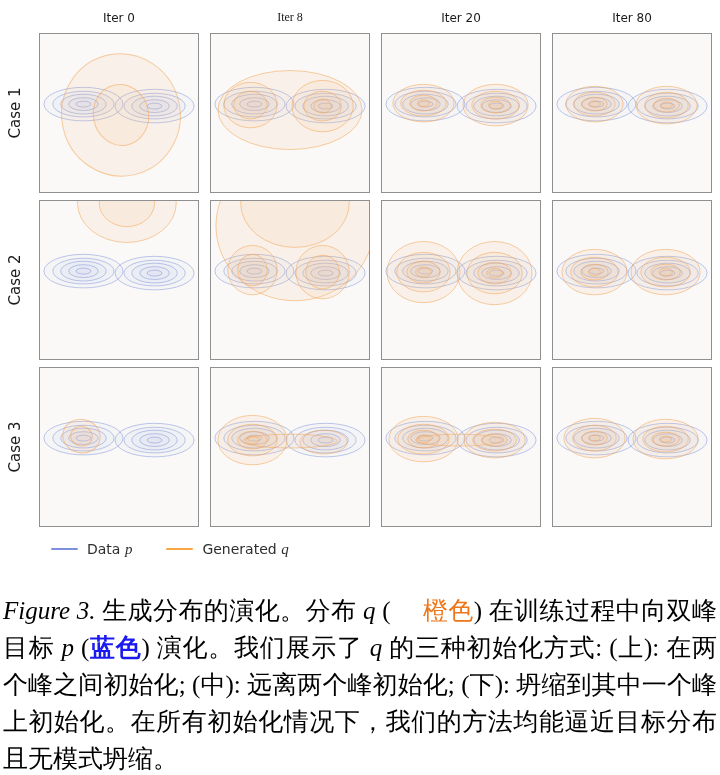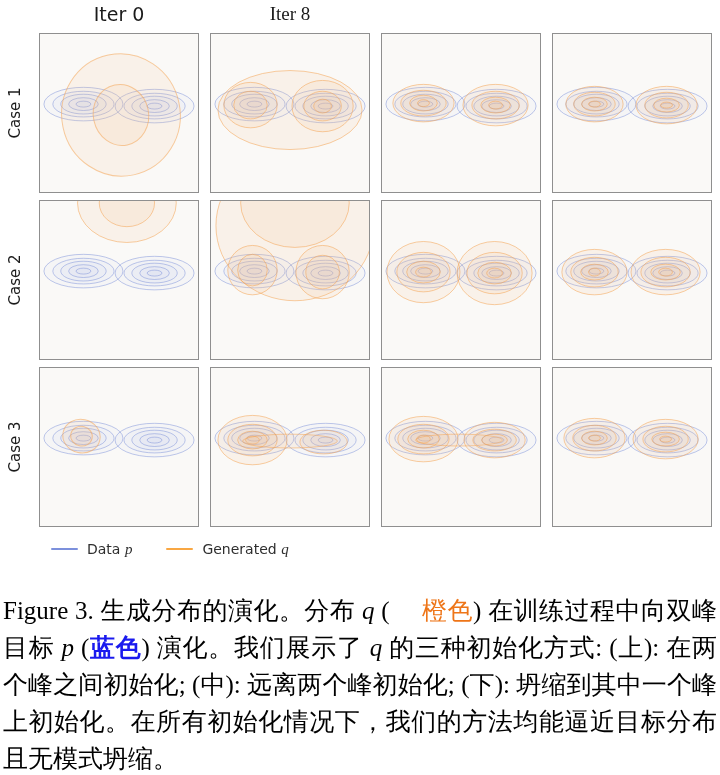--- a/index.html
+++ b/index.html
@@ -15,21 +15,21 @@
     display: grid;
     grid-template-columns: 26px repeat(4, 160px);
     grid-template-rows: 24px repeat(3, 160px) 30px;
     column-gap: 11px;
     row-gap: 7px;
     padding-left: 2px;
   }
   .col-header {
     grid-row: 1;
     display: flex; align-items: flex-end; justify-content: center;
-    font-size: 19px; color: #1a1a1a; padding-bottom: 1px;
+    font-size: 12px; color: #1a1a1a; padding-bottom: 1px;
   }
   .h1 { grid-column: 2; } .h2 { grid-column: 3; font-family: Liberation Serif, serif; } .h3 { grid-column: 4; } .h4 { grid-column: 5; }
   .row-label {
     grid-column: 1;
     display: flex; align-items: center; justify-content: center;
     font-size: 15px; color: #1a1a1a;
   }
   .row-label > span { transform: rotate(-90deg); white-space: nowrap; display: block; }
   .r1 { grid-row: 2; } .r2 { grid-row: 3; } .r3 { grid-row: 4; }
   .panel {
@@ -54,36 +54,38 @@
   
   .caption {
     margin: 28px 0 0 0;
     padding: 0 3px;
     font-family: "Liberation Serif", "DejaVu Serif", serif;
     font-size: 25px;
     line-height: 37px;
     text-align: justify;
     color: #000;
   }
-  .seg-figname { }
+  .seg-figname { font-style: italic; }
   .seg-bold { font-weight: 400; }
   .seg-math { font-style: italic; }
   .seg-orange { color: var(--cap-orange, #ee7518); margin-left: 32px; }
   .seg-blue { color: var(--cap-blue, #1a1aee); font-weight: bold; }
 </style>
 </head>
 <body>
 
 <div class="page">
 
   <div class="figure">
     <div class="grid" id="figure-grid">
 
       <div class="col-header h1">Iter 0</div>
       <div class="col-header h2">Iter 8</div>
+      <div class="col-header h3">Iter 20</div>
+      <div class="col-header h4">Iter 80</div>
 
       <div class="row-label r1">
           <span>Case 1</span>
         </div>
       <div class="row-label r2">
           <span>Case 2</span>
         </div>
       <div class="row-label r3">
           <span>Case 3</span>
         </div>

